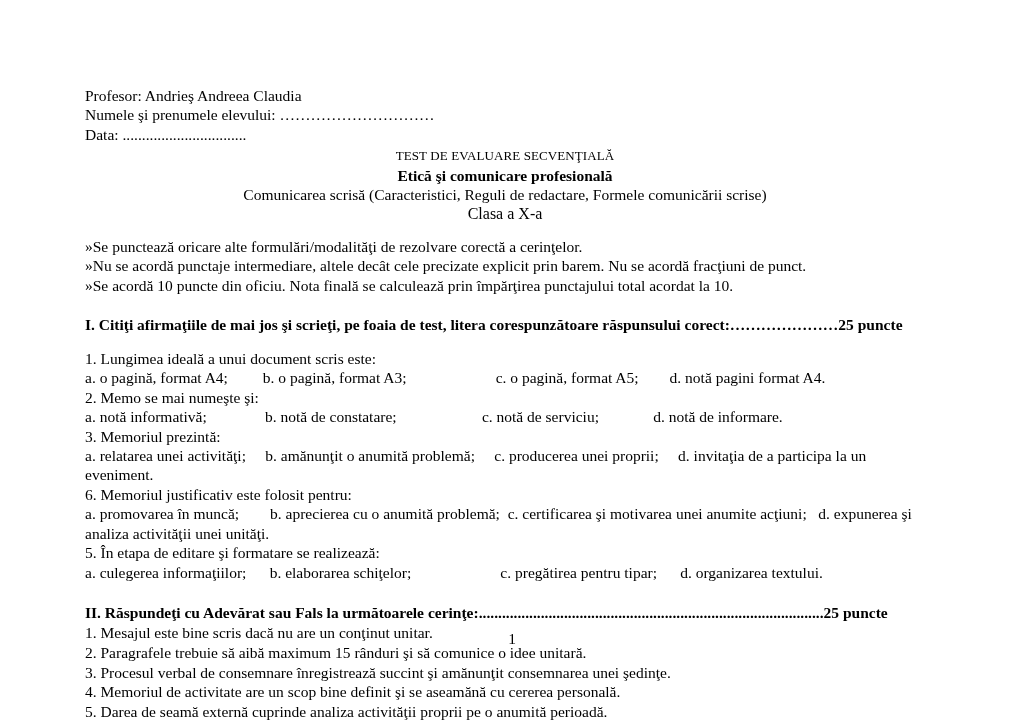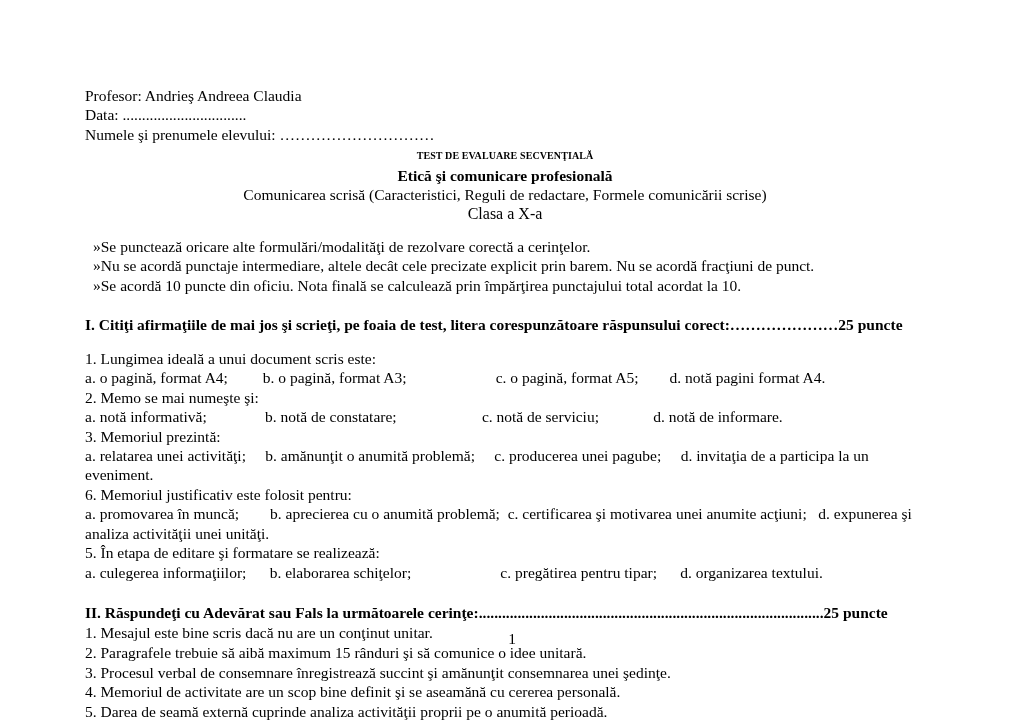--- a/index.html
+++ b/index.html
@@ -36,41 +36,40 @@
   }
   .header-block .line {
     font-size: 15.5px;
     line-height: 19.4px;
   }
   .title-block {
     text-align: center;
     margin-top: 2px;
   }
   .title-main {
-    font-weight: bold;
-    font-size: 10px;
+    font-weight: normal;
+    font-size: 13px;
     line-height: 19.4px;
     letter-spacing: 0.1px;
   }
   .title-sub {
     font-weight: bold;
     font-size: 15.5px;
     line-height: 19.4px;
   }
   .title-desc {
     font-size: 15.5px;
     line-height: 19.4px;
   }
   .title-class {
     font-size: 16px;
     line-height: 19.4px;
   }
   .notes {
     margin-top: 13px;
-    margin-left: 8px;
   }
   .notes .line {
     font-size: 15.5px;
     line-height: 19.6px;
   }
   .section-heading {
     font-weight: bold;
     font-size: 15.5px;
     line-height: 19.4px;
     margin-top: 19px;
@@ -114,22 +113,22 @@
 </style>
 </head>
 <body>
 
 <div class="page">
 
   <div class="content">
 
     <div class="header-block">
       <div class="line">Profesor: Andrieş Andreea Claudia</div>
+      <div class="line">Numele şi prenumele elevului: …………………………</div>
       <div class="line">Data: ................................</div>
-      <div class="line">Numele şi prenumele elevului: …………………………</div>
     </div>
 
     <div class="title-block">
       <div class="title-main">TEST DE EVALUARE SECVENŢIALĂ</div>
       <div class="title-sub">Etică şi comunicare profesională</div>
       <div class="title-desc">Comunicarea scrisă (Caracteristici, Reguli de redactare, Formele comunicării scrise)</div>
       <div class="title-class">Clasa a X-a</div>
     </div>
 
     <div class="notes">
@@ -145,21 +144,21 @@
       <div class="opts">a. o pagină, format A4;         b. o pagină, format A3;                       c. o pagină, format A5;        d. notă pagini format A4.</div>
     </div>
 
     <div class="q-block q-next">
       <div class="q-text">2. Memo se mai numeşte şi:</div>
       <div class="opts">a. notă informativă;               b. notă de constatare;                      c. notă de serviciu;              d. notă de informare.</div>
     </div>
 
     <div class="q-block q-next">
       <div class="q-text">3. Memoriul prezintă:</div>
-      <div class="opts">a. relatarea unei activităţi;     b. amănunţit o anumită problemă;     c. producerea unei pagube;     d. invitaţia de a participa la un eveniment.</div>
+      <div class="opts">a. relatarea unei activităţi;     b. amănunţit o anumită problemă;     c. producerea unei proprii;     d. invitaţia de a participa la un eveniment.</div>
     </div>
 
     <div class="q-block q-next">
       <div class="q-text">6. Memoriul justificativ este folosit pentru:</div>
       <div class="opts">a. promovarea în muncă;        b. aprecierea cu o anumită problemă;  c. certificarea şi motivarea unei anumite acţiuni;   d. expunerea şi analiza activităţii unei unităţi.</div>
     </div>
 
     <div class="q-block q-next">
       <div class="q-text">5. În etapa de editare şi formatare se realizează:</div>
       <div class="opts">a. culegerea informaţiilor;      b. elaborarea schiţelor;                       c. pregătirea pentru tipar;      d. organizarea textului.</div>

